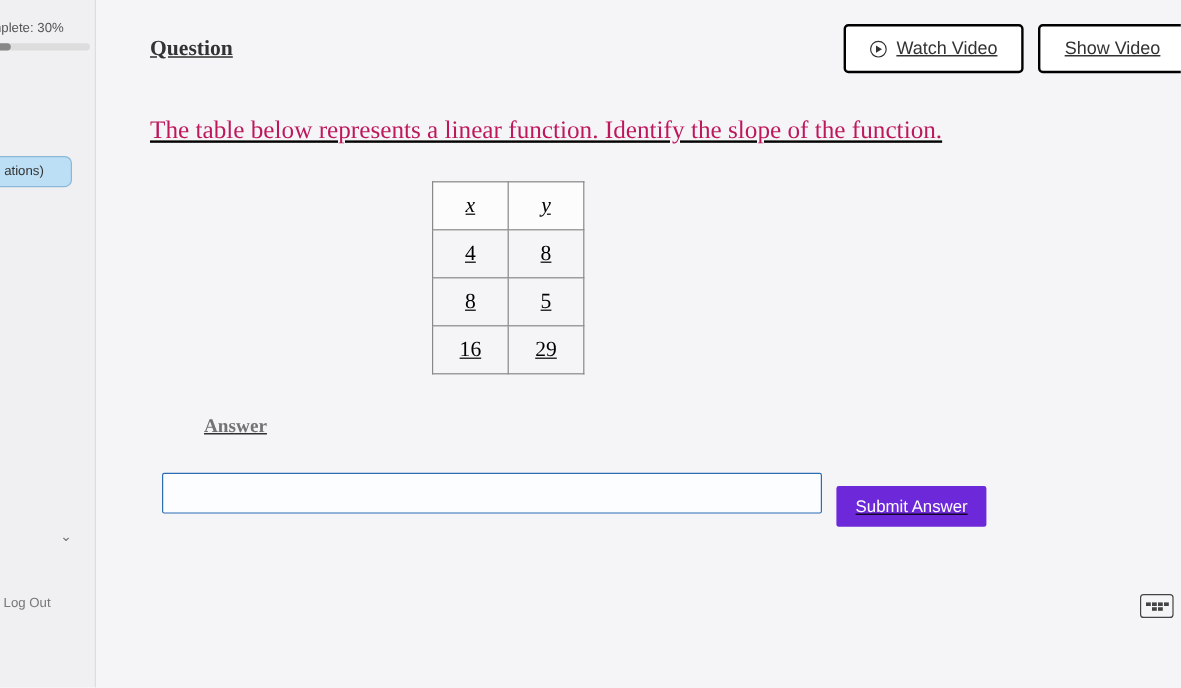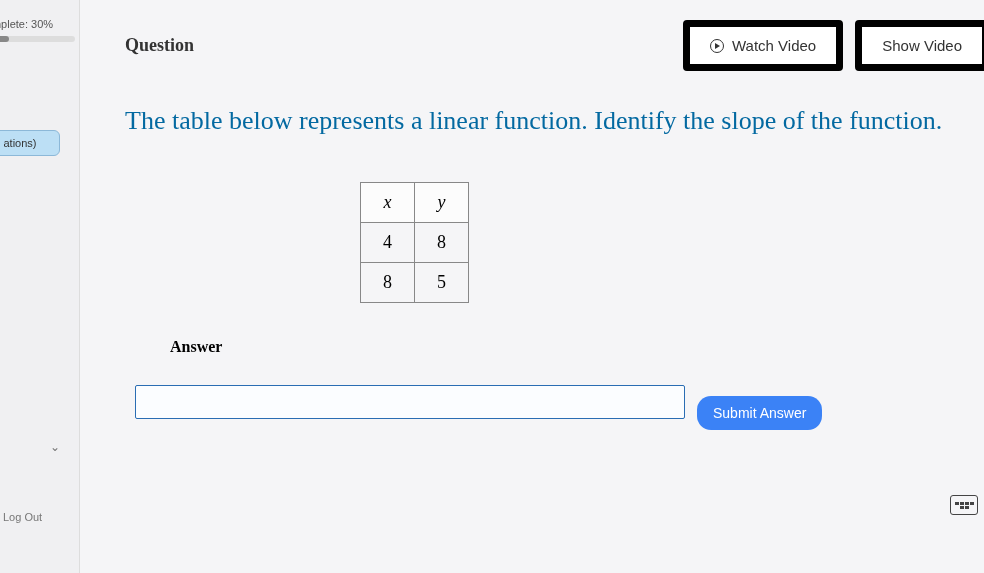--- a/index.html
+++ b/index.html
@@ -56,44 +56,44 @@
       left: 50px; top: 440px;
       font-size: 12px;
       color: #777;
     }
     .logout {
       position: absolute;
       left: 3px; top: 497px;
       font-size: 11px;
       color: #777;
       font-family: Arial, sans-serif;
-      margin-top: 14px;
     }
     .main {
       position: absolute;
       left: 95px; top: 0; right: 0; bottom: 0;
       padding: 20px 0 0 30px;
+      text-decoration: underline;
     }
     .header-row {
       display: flex;
       align-items: center;
       gap: 12px;
       margin-bottom: 35px;
     }
     .question-label {
       font-family: Georgia, serif;
       font-weight: bold;
       font-size: 18px;
       color: #333;
       flex: 0 0 auto;
     }
     .spacer { flex: 1; }
     .watch-video-btn, .example-btn {
       background: #fff;
-      border: 7px solid #000000;
+      border: 2px solid #000000;
       border-radius: 4px;
       padding: 10px 20px;
       font-family: Arial, sans-serif;
       font-size: 15px;
       color: #333;
       cursor: pointer;
       display: flex;
       align-items: center;
       gap: 8px;
     }
@@ -109,67 +109,67 @@
       content: '';
       width: 0; height: 0;
       border-left: 5px solid #333;
       border-top: 3px solid transparent;
       border-bottom: 3px solid transparent;
       margin-left: 1px;
     }
     .example-btn { margin-right: -5px; }
     .prompt {
       font-family: Georgia, serif;
-      font-size: 26px;
-      color: #0369a1;
-      margin-bottom: 46px;
+      font-size: 21px;
+      color: #be185d;
+      margin-bottom: 30px;
     }
     .data-table {
       border-collapse: collapse;
       margin: 0 auto 35px 235px;
     }
     .data-table td, .data-table th {
       border: 1px solid #888;
       padding: 9px 22px;
       text-align: center;
       font-family: Georgia, serif;
       font-size: 18px;
       font-weight: normal;
     }
     .data-table th { font-style: italic; background: #fcfcfc; }
     .answer-label {
       font-family: Georgia, serif;
       font-weight: bold;
       font-size: 16px;
-      color: #000000;
+      color: #737373;
       margin: 0 0 18px 45px;
     }
     .answer-row {
       display: flex;
       align-items: center;
       gap: 12px;
       margin-left: 10px;
     }
     .answer-input {
       width: 550px;
       height: 34px;
       border: 1.5px solid #2a6db3;
       border-radius: 2px;
       padding: 4px 8px;
       font-size: 15px;
       background: #fbfdff;
     }
     .submit-btn {
-      background: #3b82f6;
+      background: #6d28d9;
       color: #fff;
       border: none;
       padding: 9px 16px;
       font-family: Arial, sans-serif;
       font-size: 14px;
-      border-radius: 14px;
+      border-radius: 2px;
       cursor: pointer;
       margin-top: 22px;
       text-align: right;
     }
     .keypad-icon {
       width: 28px; height: 20px;
       border: 1.5px solid #444;
       border-radius: 3px;
       position: absolute;
       right: 6px;
@@ -220,20 +220,24 @@
       <th>y</th>
     </tr>
     <tr>
       <td>4</td>
       <td>8</td>
     </tr>
     <tr>
       <td>8</td>
       <td>5</td>
     </tr>
+    <tr>
+      <td>16</td>
+      <td>29</td>
+    </tr>
   </tbody>
     </table>
 
   <div class="answer-label">Answer</div>
 
   <div class="answer-row">
     <input class="answer-input" type="text" placeholder="" style="">
     <button class="submit-btn">Submit Answer</button>
   </div>
 

